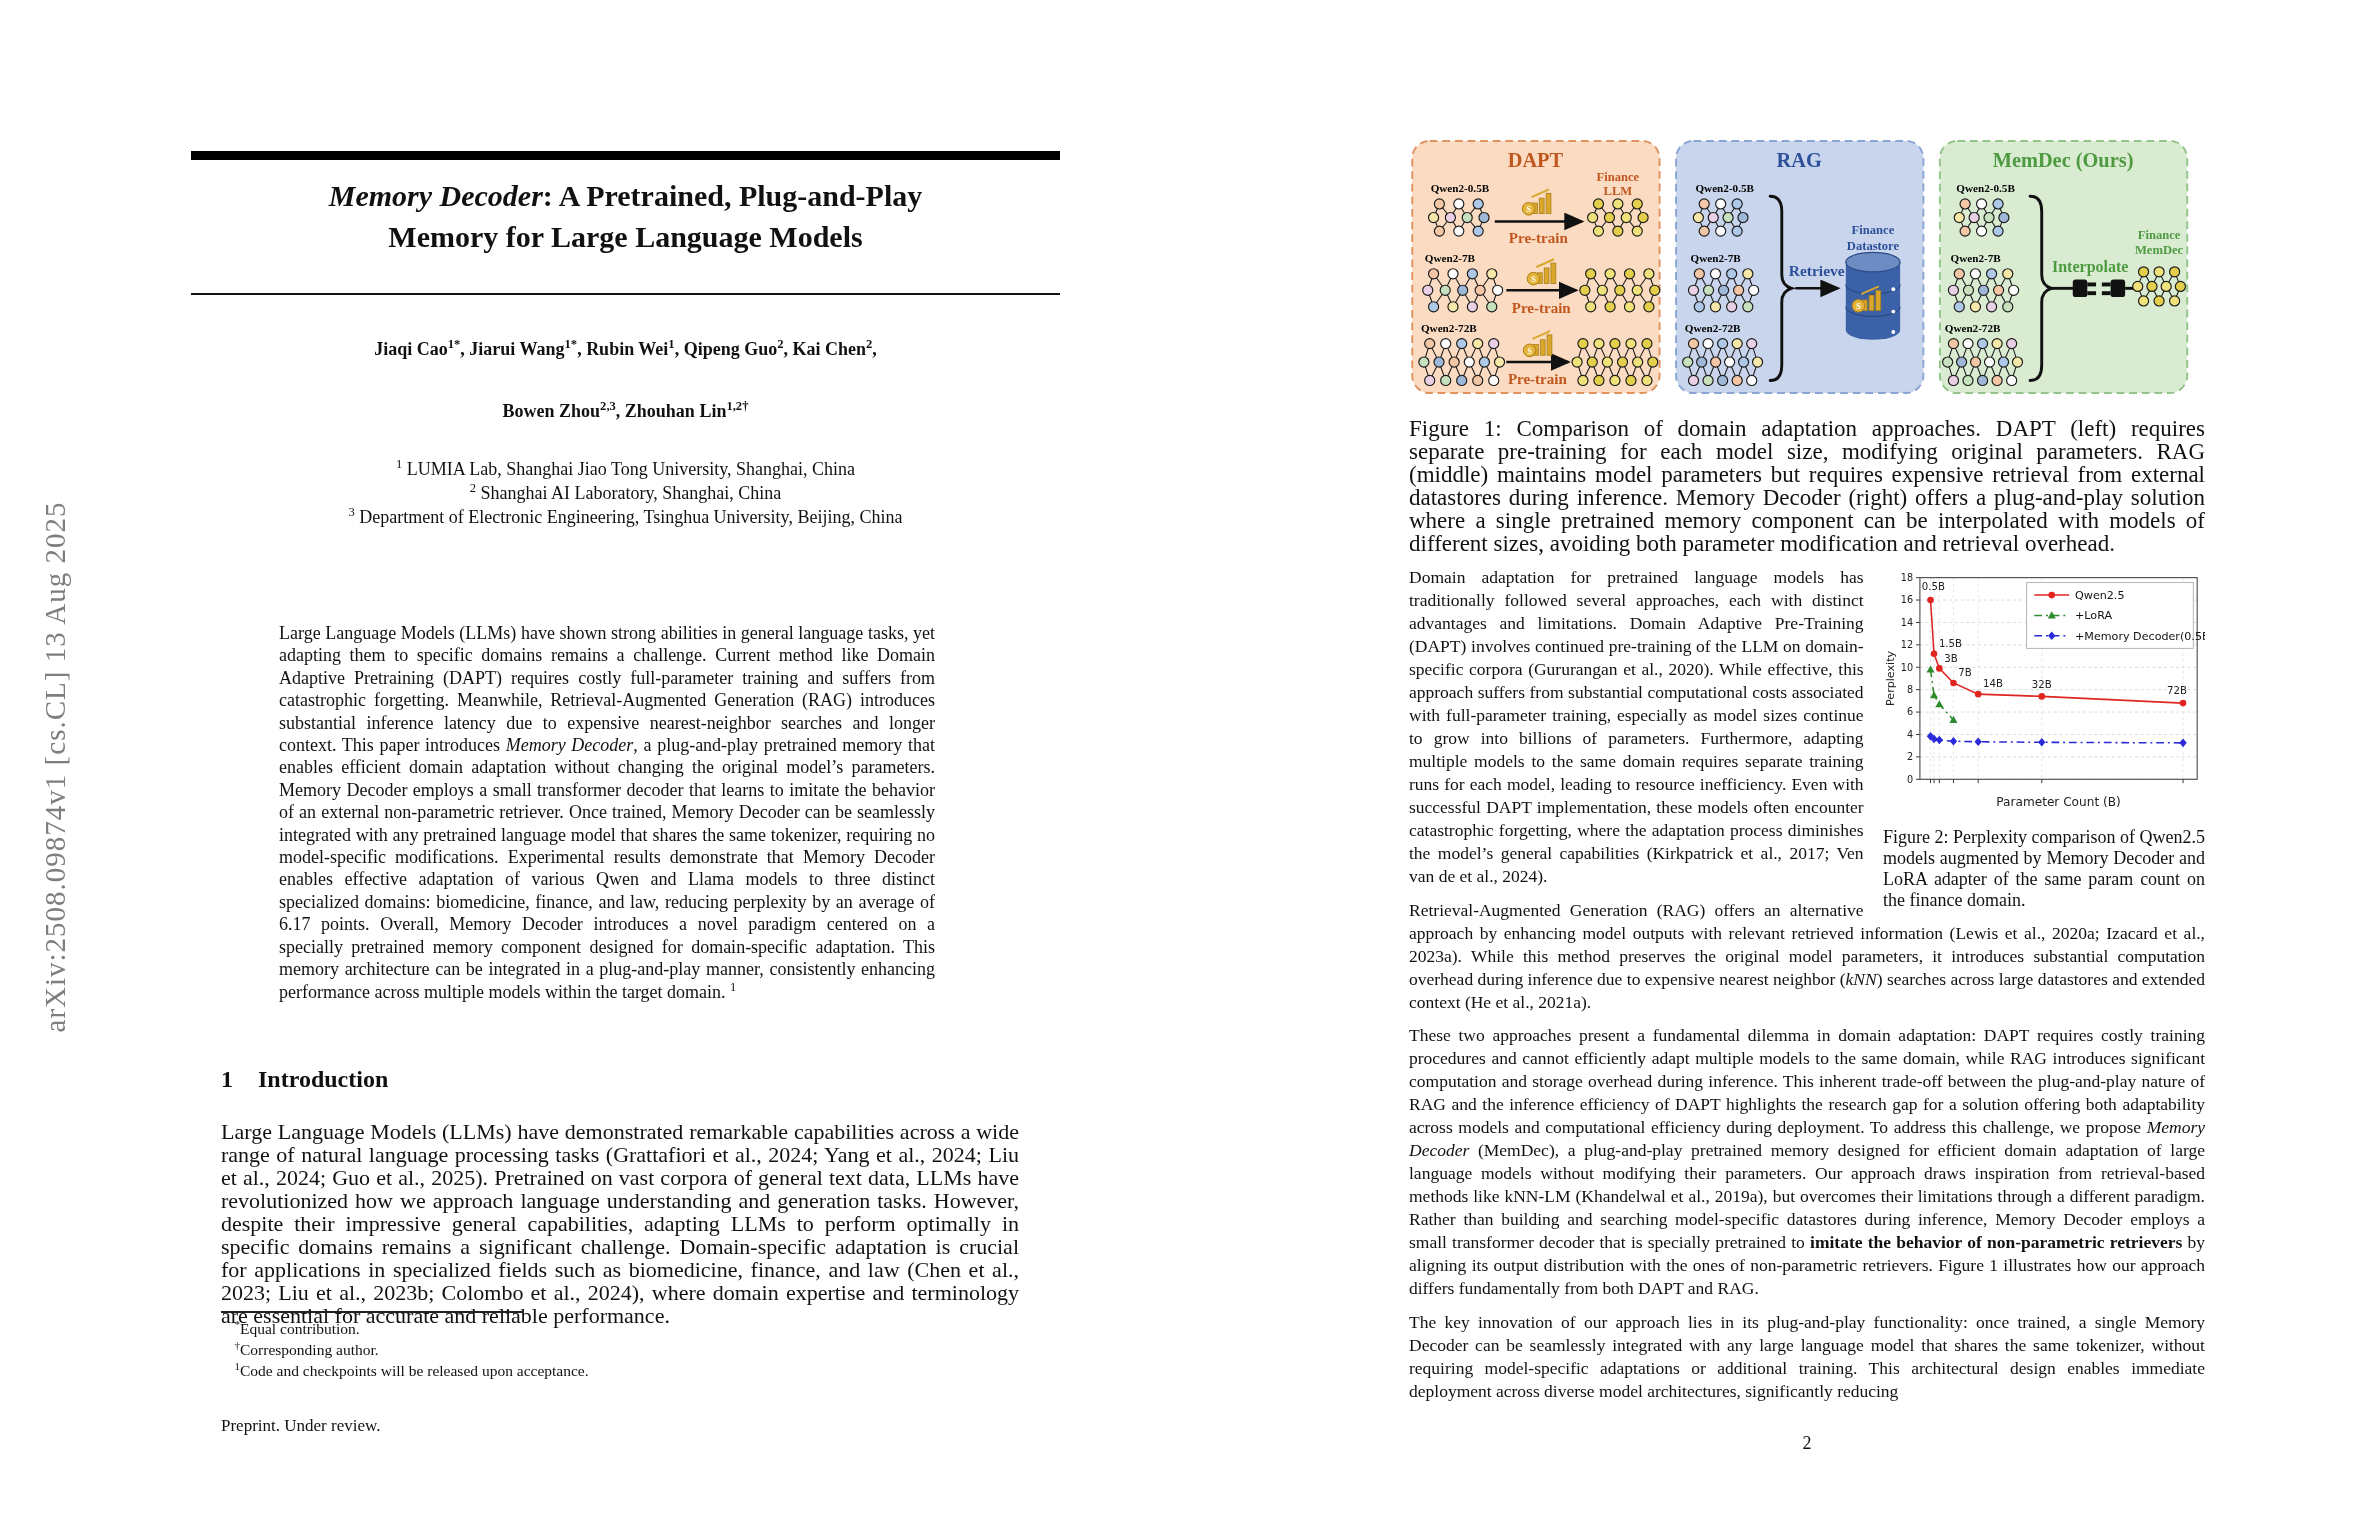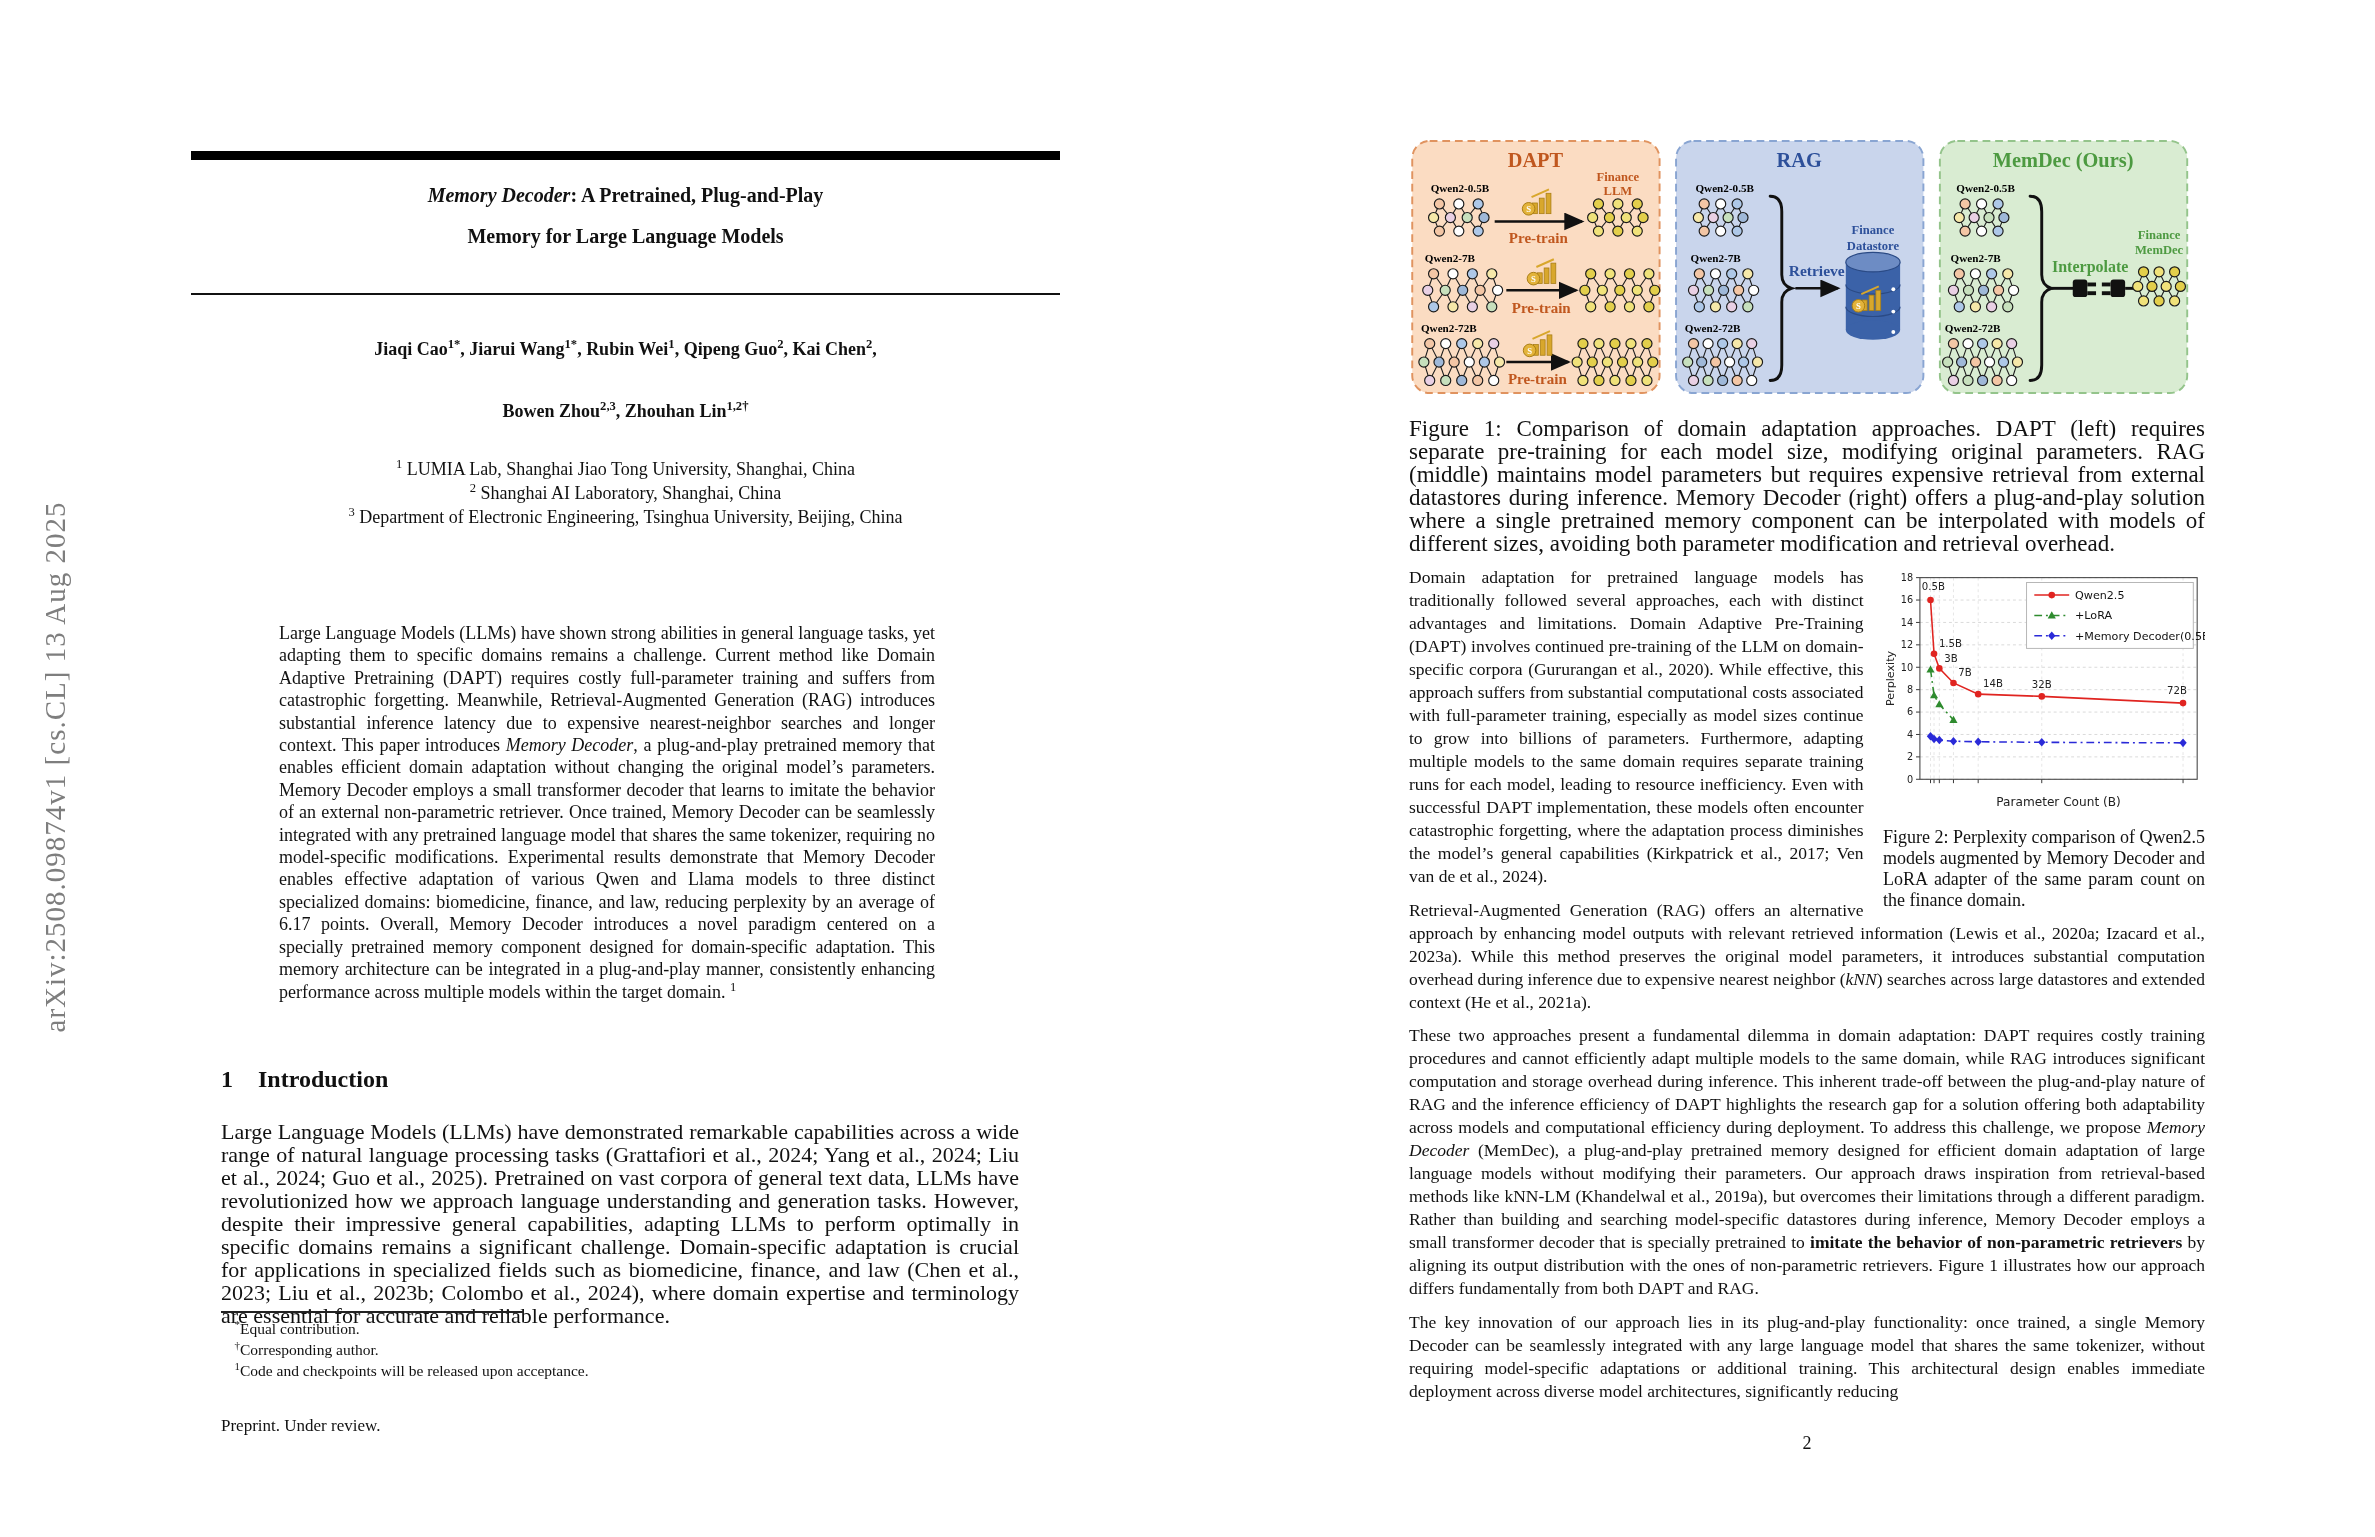--- a/index.html
+++ b/index.html
@@ -6,21 +6,21 @@
   #canvas{position:relative;width:2375px;height:1537px;background:#ffffff;overflow:hidden;
           font-family:"Liberation Serif", serif;color:#111;}
   .page{position:absolute;top:0;width:1188px;height:1537px;background:#fff;}
   #page-left{left:0;} #page-right{left:1188px;}
   .abs{position:absolute;}
   .center{text-align:center;}
   .just{text-align:justify;text-justify:inter-word;}
   .arxiv-side{position:absolute;left:55px;top:767px;transform:translate(-50%,-50%) rotate(-90deg);
     white-space:nowrap;color:#7e7e7e;font-size:29px;letter-spacing:1px;font-family:"Liberation Serif",serif;}
   .title-bar{left:191px;top:151px;width:869px;height:8.7px;background:#000;}
-  .paper-title{left:191px;top:175px;width:869px;font-size:20px;font-weight:bold;line-height:41px;}
+  .paper-title{left:191px;top:175px;width:869px;font-size:30px;font-weight:bold;line-height:41px;}
   .title-rule{left:191px;top:293px;width:869px;height:1.9px;background:#111;}
   .authors{left:191px;width:869px;font-size:18px;font-weight:bold;}
   .affils{left:191px;width:869px;font-size:18px;line-height:24px;}
   .abs-head{left:191px;top:579px;width:869px;font-size:22px;font-weight:bold;}
   .abs-body{left:279px;top:622px;width:656px;font-size:18px;line-height:22.4px;}
   .sec-head{left:221px;top:1066px;font-size:24px;font-weight:bold;text-align:right;}
   .sec-head .secnum{margin-right:25px;}
   .intro{left:221px;top:1120px;width:798px;font-size:22px;line-height:23px;}
   .fnrule{left:221px;top:1311px;width:303px;height:1.9px;background:#222;}
   .footnotes{left:221px;top:1318px;width:679px;font-size:15.5px;line-height:21px;}

